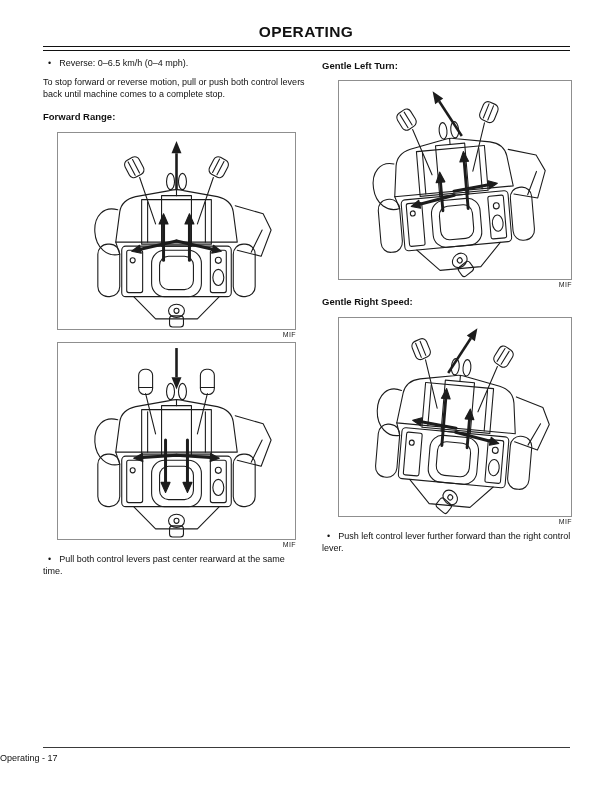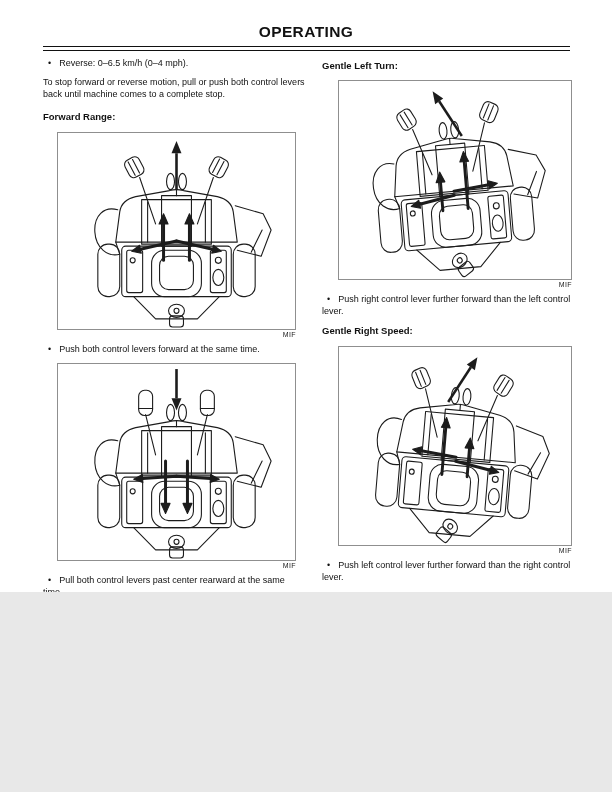--- a/index.html
+++ b/index.html
@@ -1,18 +1,18 @@
 <!DOCTYPE html>
 <html><head>
 <meta charset="utf-8">
 <style>
   html,body{margin:0;padding:0;background:#e8e8e8;}
   .page{
     position:relative;
-    width:612px;height:592px;
+    width:612px;height:792px;
     margin:0 auto;
     background:#ffffff;
     font-family:"Liberation Sans", sans-serif;
     color:#111;
     overflow:hidden;
   }
   .title{
     text-align:center;
     padding-top:23px;
     font-size:15.5px;
@@ -126,21 +126,20 @@
               <polygon points="106,80 110.5,90 101.5,90" fill="#1c1c1c"></polygon>
               <line x1="132" y1="126" x2="132" y2="90" stroke="#1c1c1c" stroke-width="3"></line>
               <polygon points="132,80 136.5,90 127.5,90" fill="#1c1c1c"></polygon>
             </g>
             <line x1="119" y1="56" x2="119" y2="20" stroke="#1c1c1c" stroke-width="2.6"></line>
             <polygon points="119,8 124,20 114,20" fill="#1c1c1c"></polygon>
           </svg>
         </div>
       <div class="mif">MIF</div>
     </div>
-    <div class="bullet after-fig"><span class="bm">•</span><span>Push both control levers forward at the same time.</span></div>
 
     <div class="figwrap">
       <div class="figure">
           <svg viewBox="0 0 238 194" preserveAspectRatio="none">
             <g fill="none" stroke="#1c1c1c" stroke-width="1.1" stroke-linejoin="round" stroke-linecap="round">
               <path d="M 58,108 L 62,78 Q 64,66 78,63 L 112,57 Q 119,55 126,57 L 160,63 Q 174,66 176,78 L 180,108 Z"></path>
               <rect x="84" y="66" width="70" height="44"></rect>
               <line x1="90" y1="68" x2="90" y2="108"></line>
               <line x1="148" y1="68" x2="148" y2="108"></line>
               <rect x="104" y="62" width="30" height="50"></rect>
@@ -243,21 +242,20 @@
               <polygon points="106,88 110.5,98 101.5,98" fill="#1c1c1c"></polygon>
               <line x1="132" y1="126" x2="132" y2="80" stroke="#1c1c1c" stroke-width="3"></line>
               <polygon points="132,70 136.5,80 127.5,80" fill="#1c1c1c"></polygon>
             </g>
             <line x1="126" y1="54" x2="102.76004189569812" y2="19.914728113690572" stroke="#1c1c1c" stroke-width="2.6"></line>
             <polygon points="96,10 106.89117860973586,17.098043990483024 98.62890518166039,22.73141223689812" fill="#1c1c1c"></polygon>
           </svg>
         </div>
       <div class="mif">MIF</div>
     </div>
-    <div class="bullet after-fig"><span class="bm">•</span><span>Push right control lever further forward than the left control lever.</span></div>
 
     <div class="h h-fig">Gentle Right Speed:</div>
     <div class="figwrap">
       <div class="figure">
           <svg viewBox="0 0 238 194" preserveAspectRatio="none">
             <g fill="none" stroke="#1c1c1c" stroke-width="1.1" stroke-linejoin="round" stroke-linecap="round" transform="rotate(5 119 120)">
               <path d="M 58,108 L 62,78 Q 64,66 78,63 L 112,57 Q 119,55 126,57 L 160,63 Q 174,66 176,78 L 180,108 Z"></path>
               <rect x="84" y="66" width="70" height="44"></rect>
               <line x1="90" y1="68" x2="90" y2="108"></line>
               <line x1="148" y1="68" x2="148" y2="108"></line>

